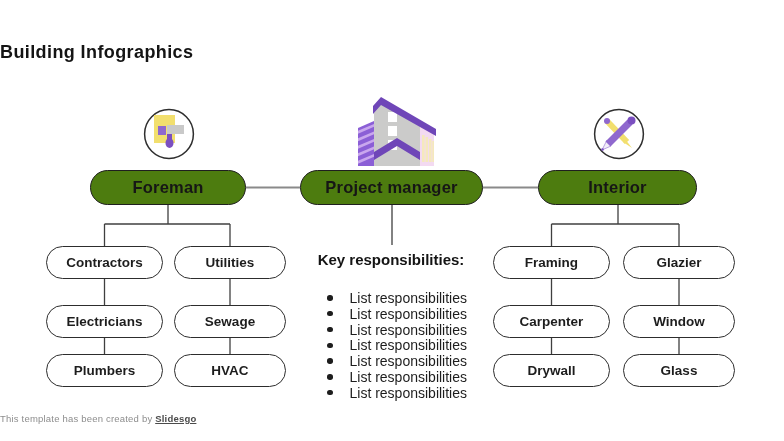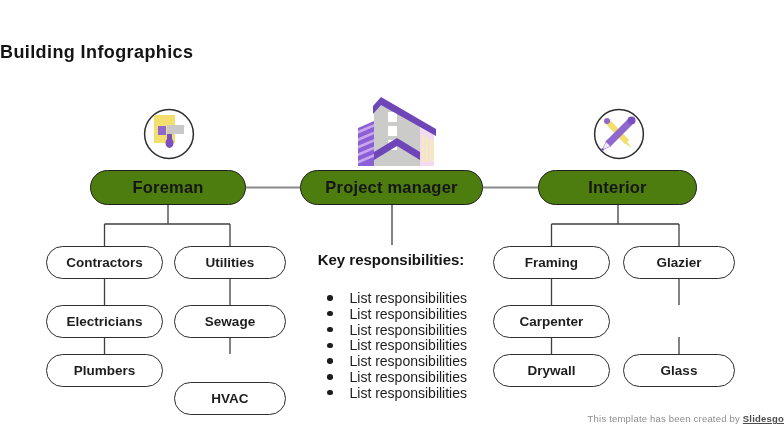--- a/index.html
+++ b/index.html
@@ -29,21 +29,21 @@
   .resp-heading {
     position:absolute; top:251px; left:291px; width:200px; text-align:center;
     font-size:15px; font-weight:700; color:#141414;
   }
   .resp-list {
     position:absolute; top:278px; left:308px; margin:12px; padding:0; list-style:none;
   }
   .resp-item { display:flex; align-items:center; height:15.8px; font-size:14px; color:#1d1d1d; }
   .dot { width:5.5px; height:5.5px; border-radius:50%; background:#1d1d1d; margin:0 17px 0 7px; flex:none; }
   .footer {
-    position:absolute; top:413px; left:0; width:100%; text-align:right;
+    position:absolute; top:413px; left:0; width:100%; text-align:left;
     font-size:9.5px; color:#8d8d8d; letter-spacing:0.2px;
   }
   .footer .brand { color:#4b4b4b; font-weight:700; text-decoration:underline; cursor:pointer; }
 </style>
 </head>
 <body>
 
 <div class="slide">
 
   <div class="title">Building Infographics</div>
@@ -134,25 +134,26 @@
 
   <div class="pill" style="left:90px;  top:170px; width:156px;">Foreman</div>
   <div class="pill" style="left:300px; top:170px; width:183px;">Project manager</div>
   <div class="pill" style="left:538px; top:170px; width:159px;">Interior</div>
 
   <div class="box" style="left:46px;  top:246px; width:117px;">Contractors</div>
   <div class="box" style="left:174px; top:246px; width:112px;">Utilities</div>
   <div class="box" style="left:46px;  top:305px; width:117px;">Electricians</div>
   <div class="box" style="left:174px; top:305px; width:112px;">Sewage</div>
   <div class="box" style="left:46px;  top:354px; width:117px;">Plumbers</div>
-  <div class="box" style="left:174px; top:354px; width:112px;margin-top:28px;">HVAC</div>
+  <div class="box" style="left:174px; top:354px; width:112px;">HVAC</div>
 
   <div class="box" style="left:493px; top:246px; width:117px;">Framing</div>
   <div class="box" style="left:623px; top:246px; width:112px;">Glazier</div>
   <div class="box" style="left:493px; top:305px; width:117px;">Carpenter</div>
+  <div class="box" style="left:623px; top:305px; width:112px;">Window</div>
   <div class="box" style="left:493px; top:354px; width:117px;">Drywall</div>
   <div class="box" style="left:623px; top:354px; width:112px;">Glass</div>
 
   <div class="resp-heading">Key responsibilities:</div>
   <ul class="resp-list">
       <li class="resp-item">
       <span class="dot"></span>
       <span>List responsibilities</span>
     </li>
       <li class="resp-item">

